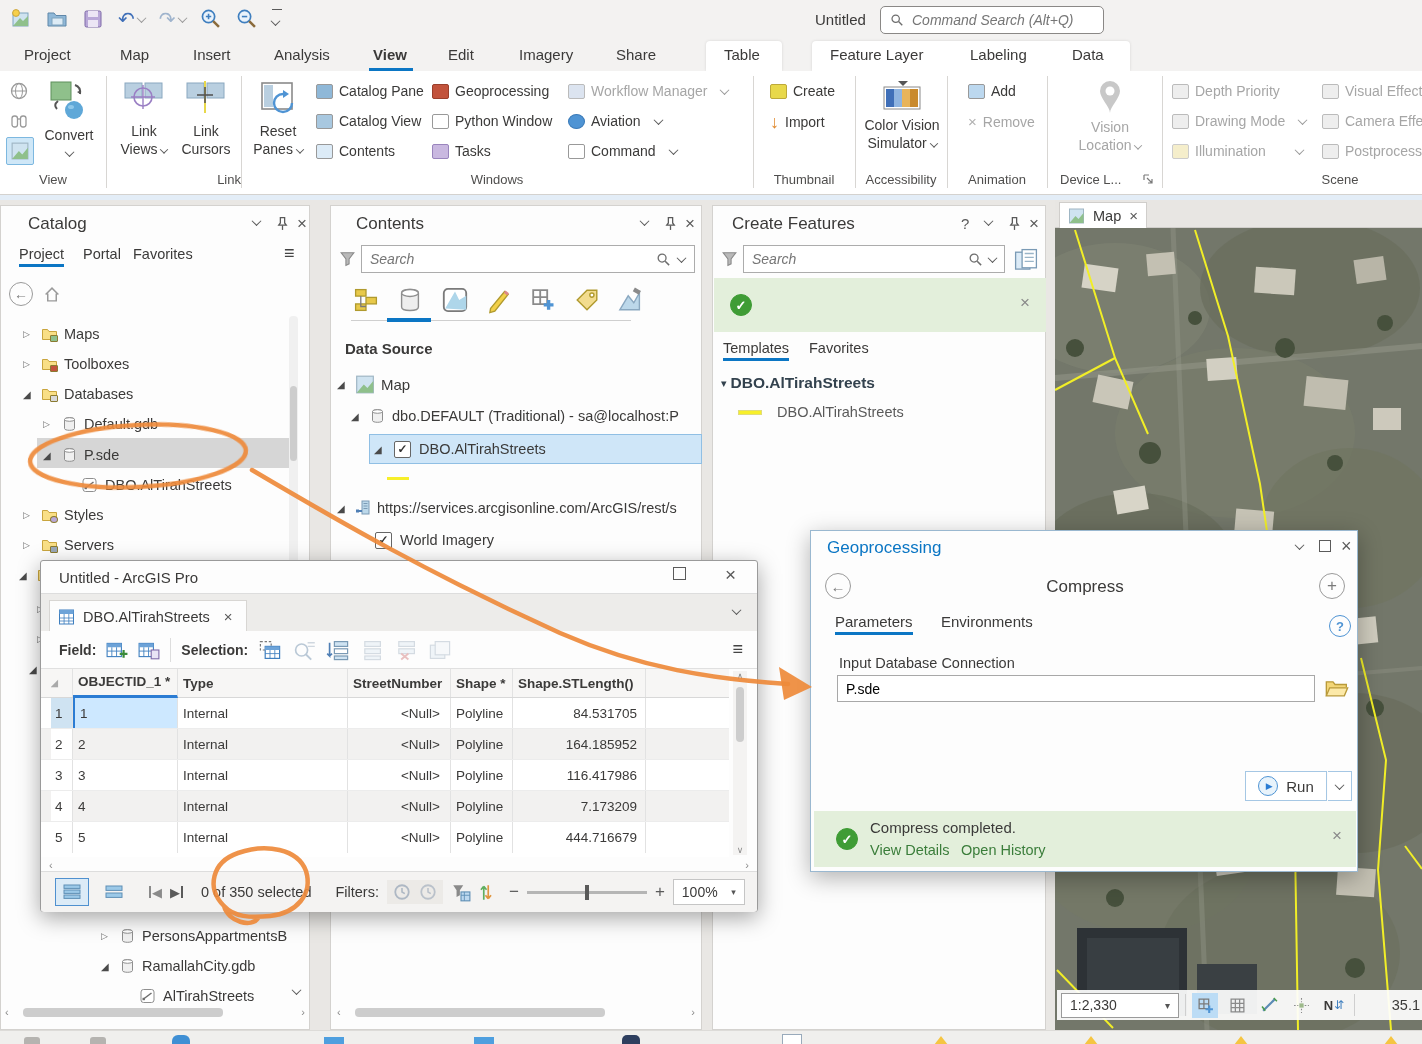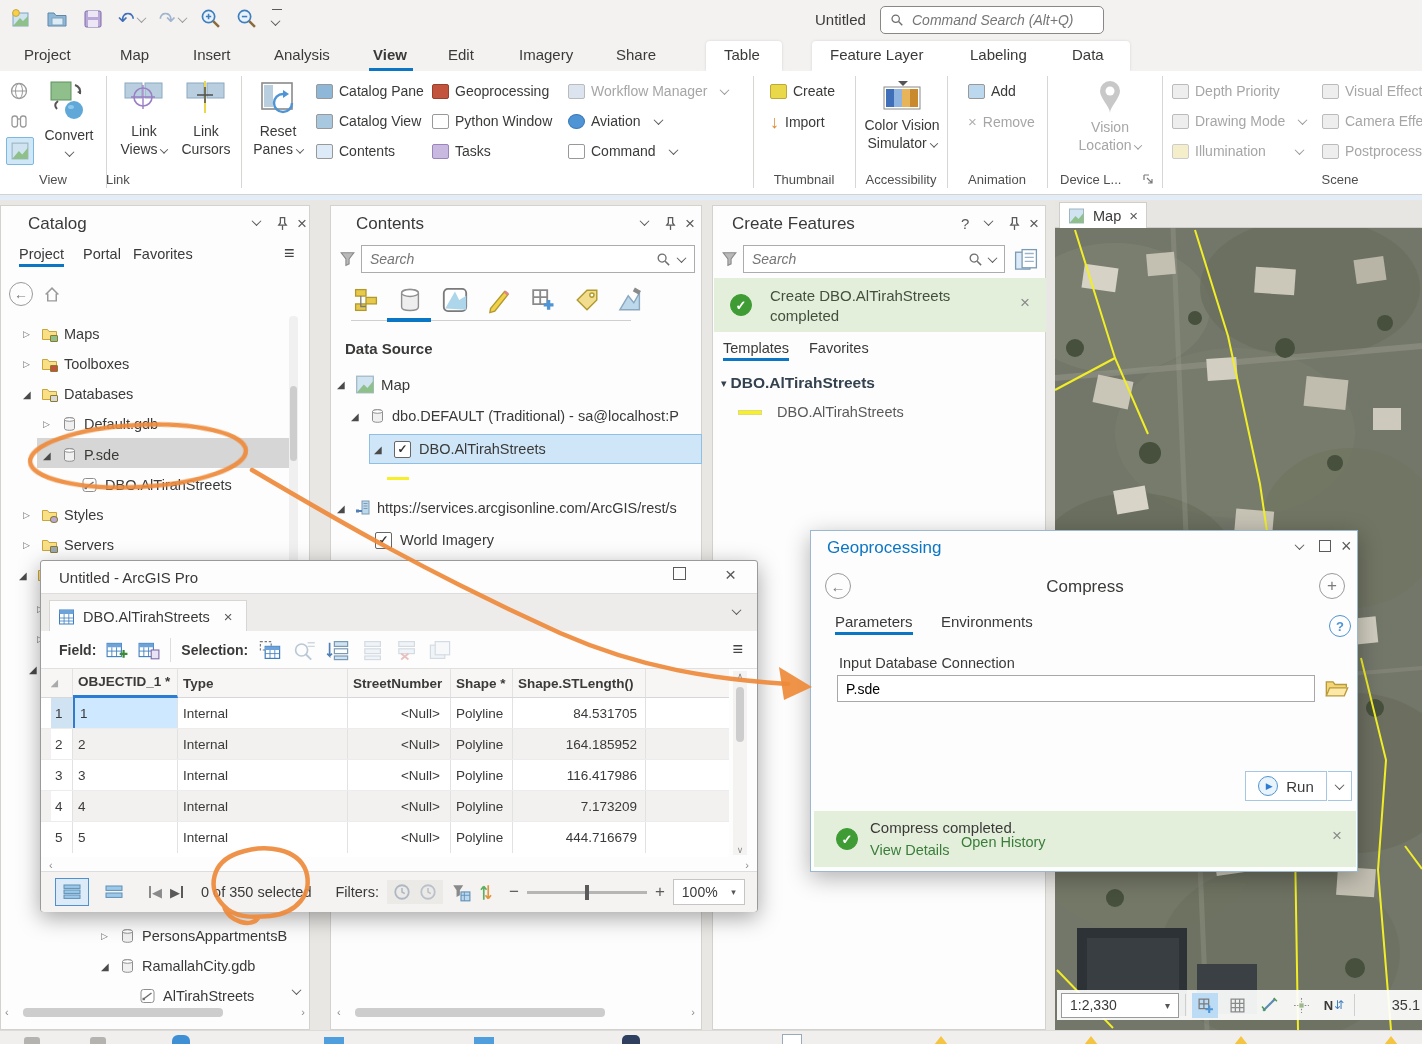--- a/index.html
+++ b/index.html
@@ -216,21 +216,21 @@
     <div class="abs" style="left:176px;top:8px;width:60px;text-align:center;">
       <svg width="42" height="40" viewBox="0 0 42 40">
           <rect x="2" y="4" width="17" height="15" fill="#b9cfe0" stroke="#8aa8c0"></rect>
           <rect x="22" y="4" width="17" height="15" fill="#b9cfe0" stroke="#8aa8c0"></rect>
           <path d="M20 2 v32" stroke="#e8d84a" stroke-width="2"></path>
           <path d="M12 16 h16" stroke="#555" stroke-width="1.6"></path>
           <path d="M20 8 v16" stroke="#555" stroke-width="1.6"></path>
         </svg>
       <div style="font-size:14px;line-height:1.25;">Link Cursors</div>
     </div>
-    <div class="abs glabel" style="left:106px;top:101px;width:135px;text-align:left;">Link</div>
+    <div class="abs glabel" style="left:106px;top:101px;width:135px;text-align:right;">Link</div>
     <div class="vdiv" style="left:241px;top:5px;height:112px;"></div>
 
     <div class="abs" style="left:249px;top:8px;width:58px;text-align:center;">
       <svg width="40" height="40" viewBox="0 0 40 40">
           <rect x="4" y="4" width="30" height="26" fill="#fff" stroke="#8a8a8a" stroke-width="1.6"></rect>
           <rect x="6" y="6" width="9" height="22" fill="#b9cfe0"></rect>
           <path d="M34 24 a9 9 0 1 1-9-9" fill="none" stroke="#4f94d4" stroke-width="2.4"></path>
           <path d="M25 11 l6 4-6 4z" fill="#4f94d4"></path>
         </svg>
       <div style="font-size:14px;line-height:1.25;"><span>Reset Panes</span> <span class="chev" style="width:6px;height:6px;"></span></div>
@@ -267,20 +267,21 @@
     <div class="abs rb" style="left:568px;top:42px;">
         <span class="ri" style="background:#4f94d4;border-radius:50%;border-color:#3a7ab8;"></span>
         <span>Aviation</span>
         <span class="chev" style="margin-left:8px;"></span>
       </div>
     <div class="abs rb" style="left:568px;top:72px;">
         <span class="ri" style="background:#fff;"></span>
         <span>Command</span>
         <span class="chev" style="margin-left:8px;"></span>
       </div>
+    <div class="abs glabel" style="left:241px;top:101px;width:512px;text-align:center;">Windows</div>
     <div class="vdiv" style="left:753px;top:5px;height:112px;"></div>
 
     <div class="abs rb" style="left:770px;top:12px;">
         <span class="ri" style="background:#e8d84a;border-color:#bda93a;"></span>
         <span>Create</span>
       </div>
     <div class="abs rb" style="left:770px;top:42px;">
         <span style="color:#e08a2e;font-size:18px;font-weight:bold;line-height:1;">↓</span>
         <span>Import</span>
       </div>
@@ -582,21 +583,20 @@
         </svg>
       <span class="chev" style="margin:0 8px 0 6px;flex:none;"></span>
     </div>
     <svg class="abs" width="26" height="26" viewBox="0 0 20 20" style="left:300px;top:41px;">
         <rect x="2" y="4" width="11" height="13" fill="#dcebf7" stroke="#7a9ab5"></rect>
         <rect x="7" y="2" width="11" height="14" fill="#fff" stroke="#7a9ab5"></rect>
         <path d="M9 5 h7 M9 8 h7 M9 11 h7" stroke="#9ab5c8"></path>
       </svg>
     <div class="abs" style="left:1px;top:72px;width:332px;height:54px;background:#e3efdb;">
       <div class="abs circbtn" style="left:16px;top:16px;width:22px;height:22px;background:#3f9c35;border-color:#3f9c35;color:#fff;font-size:13px;font-weight:bold;">✓</div>
-      <div class="abs" style="left:56px;top:8px;width:210px;font-size:15px;color:#44503e;line-height:1.35;">Create DBO.AlTirahStreets completed</div>
       <span class="abs xclose" style="left:306px;top:16px;color:#8a8a8a;">×</span>
     </div>
     <div class="abs ptab active" style="left:10px;top:134px;">Templates</div>
     <div class="abs ptab" style="left:96px;top:134px;">Favorites</div>
     <div class="abs row" style="left:8px;top:168px;gap:4px;">
       <span style="font-size:11px;color:#33424e;">▾</span>
       <span style="font-size:15.5px;font-weight:bold;color:#33424e;">DBO.AlTirahStreets</span>
     </div>
     <div class="abs row" style="left:26px;top:198px;gap:16px;">
       <span style="width:22px;height:3px;background:#f7ef2a;outline:1px solid #e0dc7a;"></span>
@@ -904,21 +904,21 @@
       <span class="circbtn" style="width:20px;height:20px;border-color:#4f94d4;background:#e8f3fb;color:#2b7cd3;font-size:9px;padding-left:2px;">▶</span>
       <span style="font-size:15px;">Run</span>
     </div>
     <div class="abs row" style="left:517px;top:240px;width:24px;height:30px;border:1px solid #a5c7e4;border-left:none;background:#fff;justify-content:center;">
         <span class="chev"></span>
       </div>
     <div class="abs" style="left:3px;top:280px;width:542px;height:56px;background:#e3efdb;">
       <div class="abs circbtn" style="left:22px;top:17px;width:22px;height:22px;background:#3f9c35;border-color:#3f9c35;color:#fff;font-size:13px;font-weight:bold;">✓</div>
       <div class="abs" style="left:56px;top:8px;font-size:15px;color:#3b3a39;">Compress completed.</div>
       <a class="abs slink" style="left:56px;top:31px;">View Details</a>
-      <a class="abs slink" style="left:147px;top:23px;">Open History</a>
+      <a class="abs slink" style="left:147px;top:31px;">Open History</a>
       <span class="abs xclose" style="left:518px;top:16px;color:#8a8a8a;">×</span>
     </div>
   </div>
 
   <div class="abs" style="left:0;top:1030px;width:1422px;height:14px;background:#f0efed;border-top:1px solid #dddbd8;overflow:hidden;">
     <span class="abs" style="left:24px;top:6px;width:16px;height:12px;background:#b5b3b0;border-radius:3px;"></span>
     <span class="abs" style="left:90px;top:6px;width:16px;height:12px;background:#b5b3b0;border-radius:3px;"></span>
     <span class="abs" style="left:172px;top:4px;width:18px;height:12px;background:#3f8fd4;border-radius:6px 6px 0 0;"></span>
     <span class="abs" style="left:324px;top:6px;width:20px;height:10px;background:#4f9fdf;"></span>
     <span class="abs" style="left:474px;top:6px;width:20px;height:10px;background:#4f9fdf;"></span>

